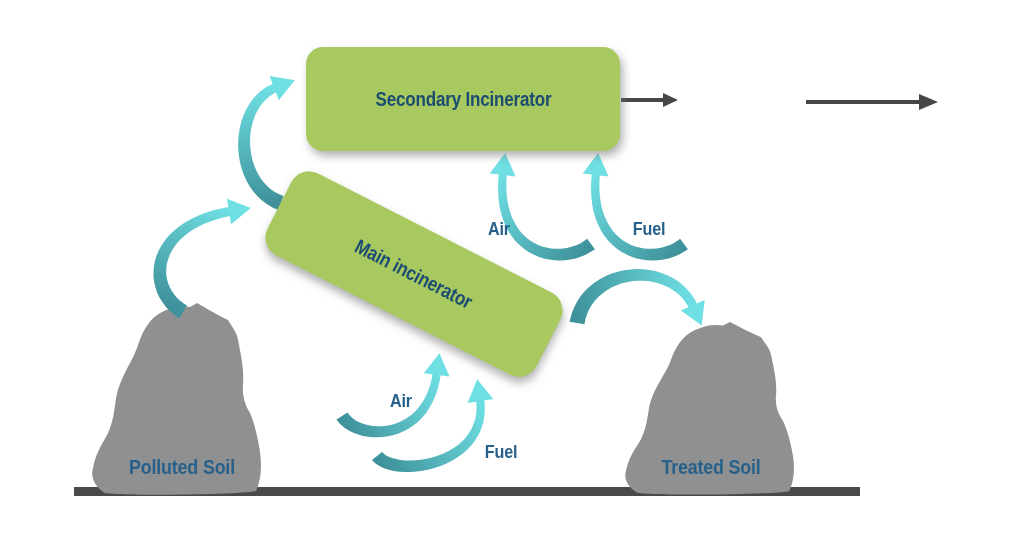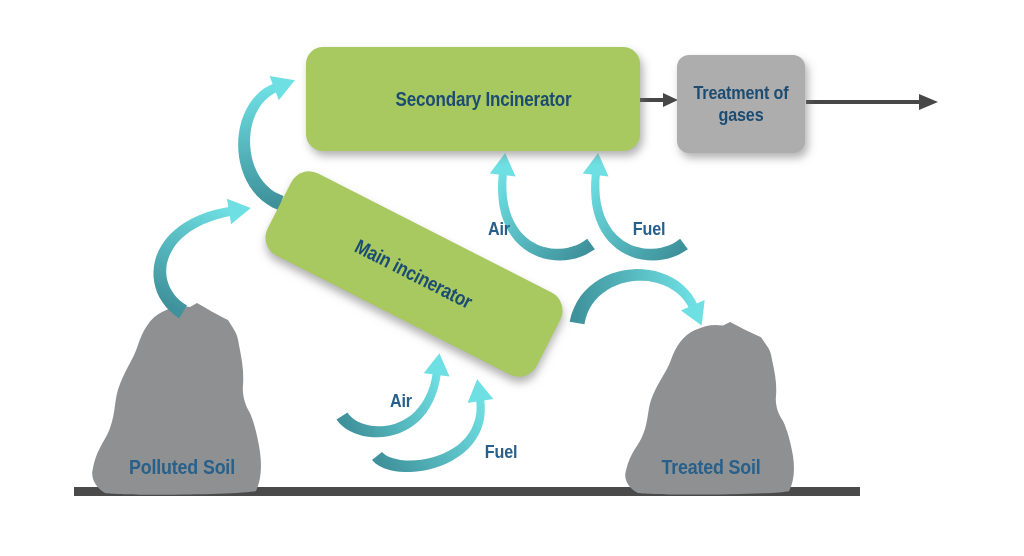--- a/index.html
+++ b/index.html
@@ -8,21 +8,21 @@
     overflow:hidden;font-family:"Liberation Sans",sans-serif;
   }
   .layer{position:absolute;left:0;top:0;width:1024px;height:556px;}
   svg.layer{z-index:1;}
   .node{
     position:absolute;display:flex;align-items:center;justify-content:center;
     z-index:2;box-shadow:3px 5px 8px rgba(115,115,115,.55);
   }
   .node.green{background:var(--box-green);}
   .node.gray{background:var(--box-gray);}
-  #secondary-box{left:306px;top:47px;width:314px;height:104px;border-radius:17px;padding-left:20px;}
+  #secondary-box{left:306px;top:47px;width:314px;height:104px;border-radius:17px;}
   #main-box{left:263px;top:228px;width:302px;height:92px;border-radius:20px;
     transform:rotate(27deg);}
   #treatment-box{left:677px;top:55px;width:128px;height:98px;border-radius:12px;}
   .node-label{
     display:inline-block;transform:scaleX(.85);white-space:nowrap;
     font-weight:bold;color:var(--text-navy);font-size:20px;letter-spacing:-.2px;
     text-align:center;
   }
   #treatment-box .node-label{white-space:normal;width:118px;font-size:19px;line-height:1.15;}
   .flabel{
@@ -125,23 +125,20 @@
   </svg>
 
   <div class="node green" id="secondary-box">
     <span class="node-label">Secondary Incinerator</span>
   </div>
 
   <div class="node green" id="main-box">
     <span class="node-label">Main incinerator</span>
   </div>
 
-  <div class="node gray" id="treatment-box">
-    <span class="node-label">Treatment of gases</span>
-  </div>
 
   <div class="flabel" id="lbl-air-main">
     <span>Air</span></div>
   <div class="flabel" id="lbl-fuel-main">
     <span>Fuel</span></div>
   <div class="flabel" id="lbl-air-secondary">
     <span>Air</span></div>
   <div class="flabel" id="lbl-fuel-secondary">
     <span>Fuel</span></div>
   <div class="flabel" id="lbl-polluted">

